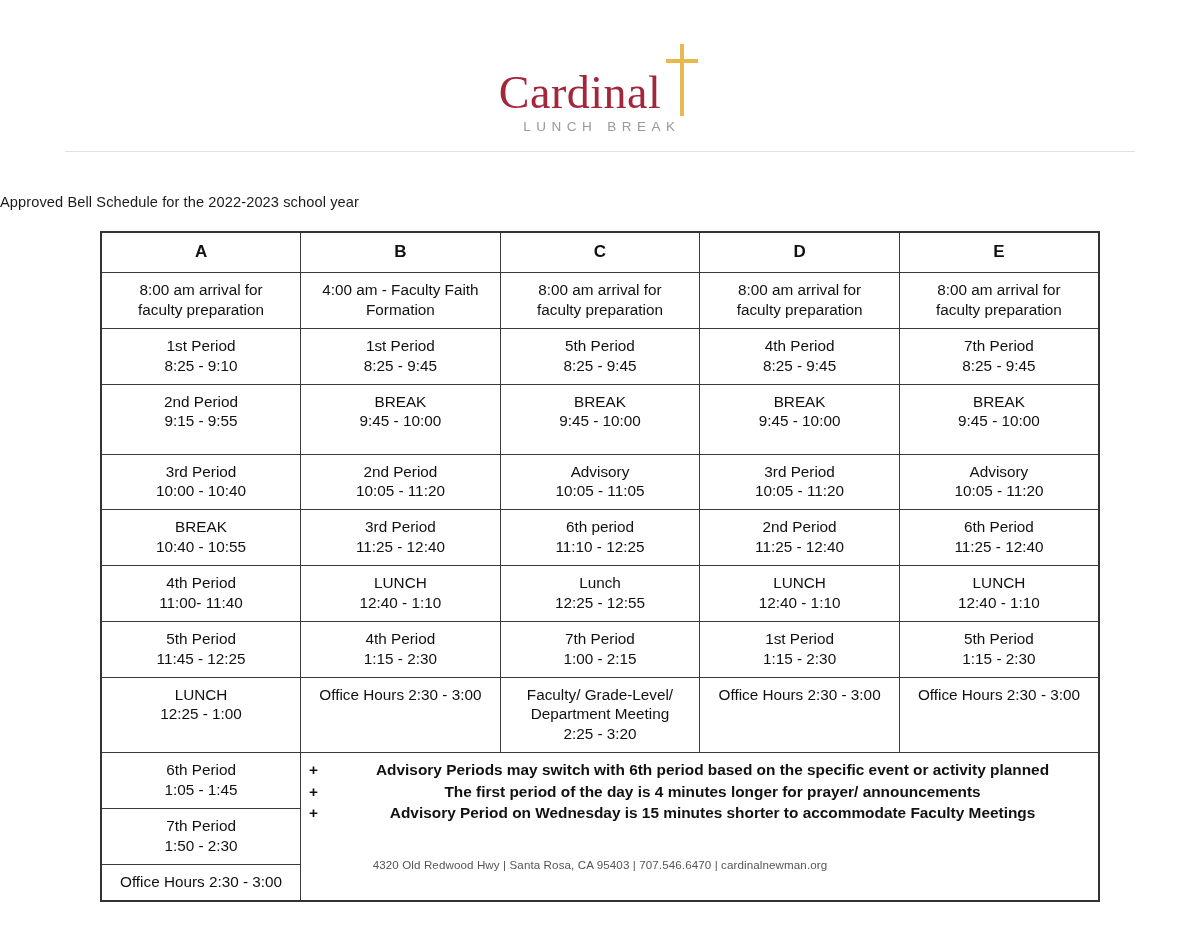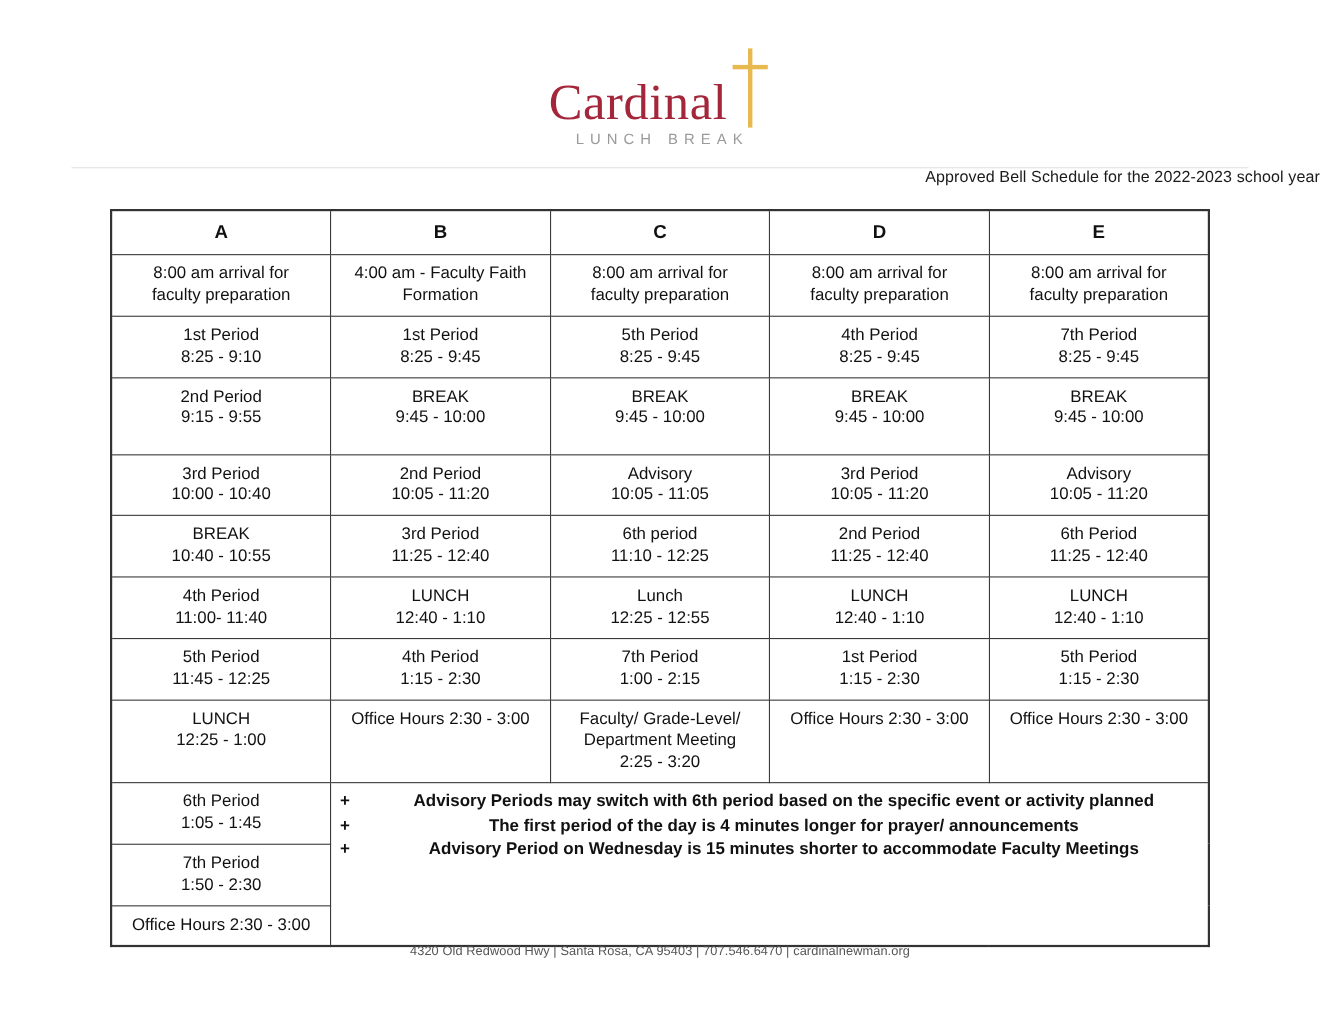--- a/index.html
+++ b/index.html
@@ -70,21 +70,22 @@
   .logo-sub .gap { display: inline-block; width: 10px; }
   .rule {
     margin: 16px auto 0;
     width: 1070px;
     height: 1px;
     background: #e2e2e2;
   }
 
   
   .subtitle {
-    text-align: right;
+    margin-top: 42px;
+    text-align: left;
     font-size: 14.6px;
     color: #1b1b1b;
     letter-spacing: 0.1px;
   }
 
   
   .table-wrap {
     margin: 21px auto 0;
     width: 1000px;
   }

